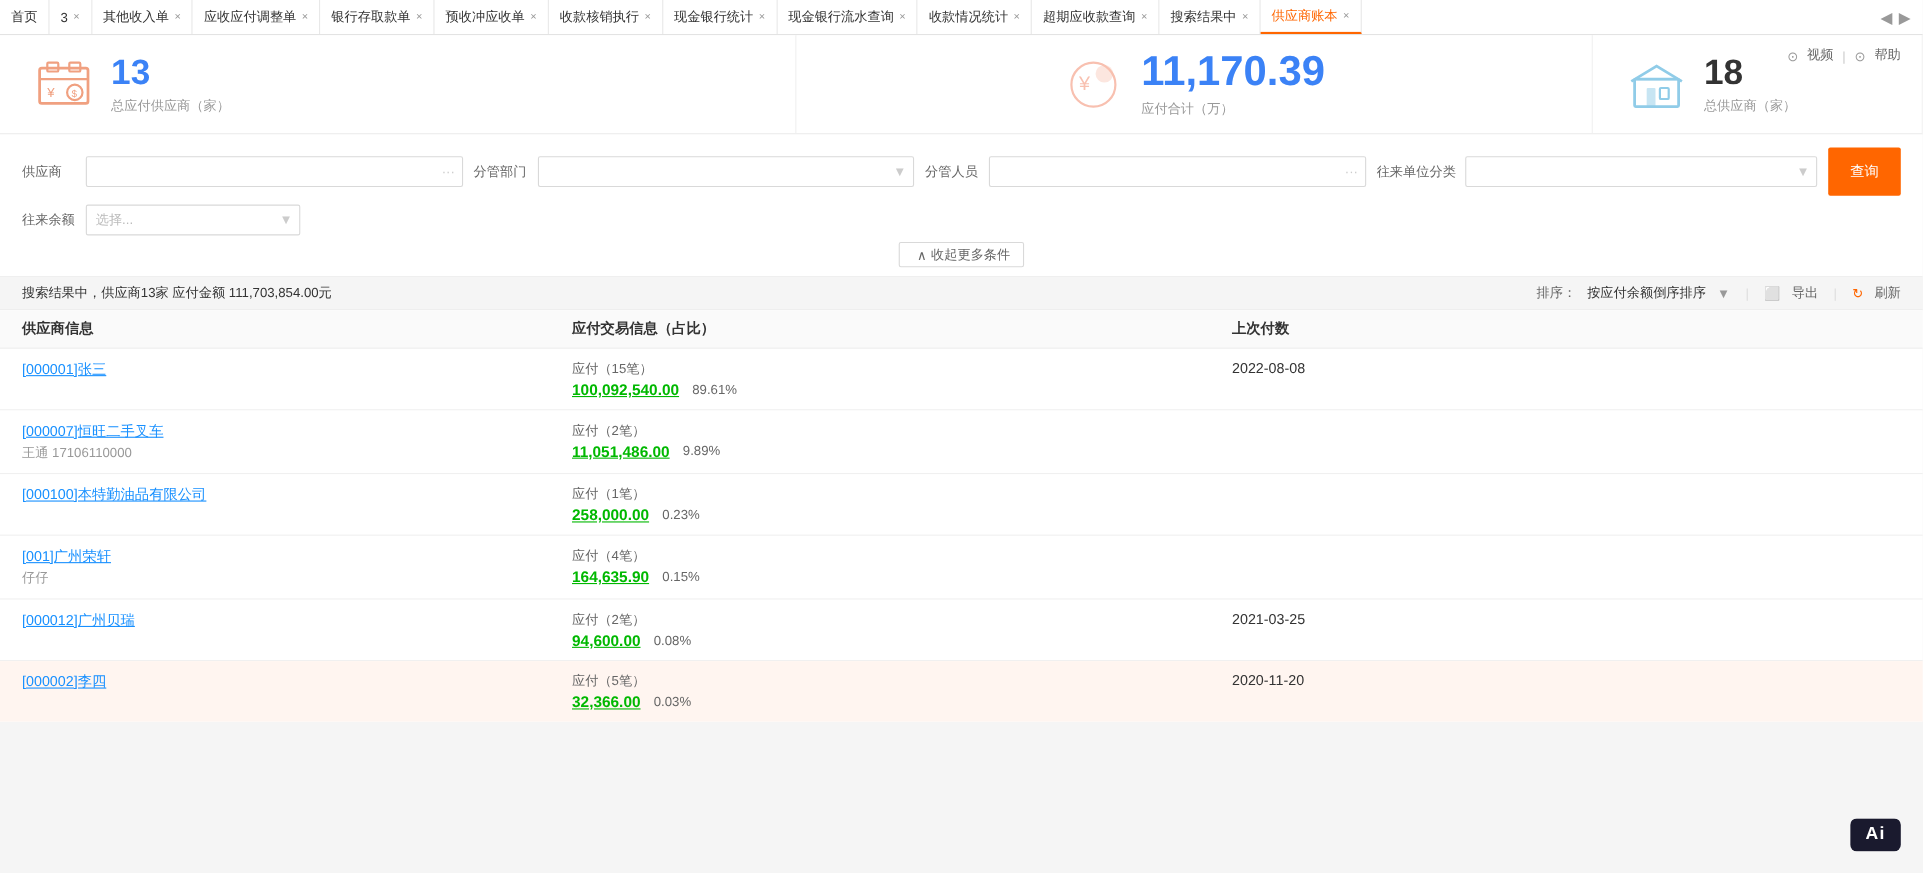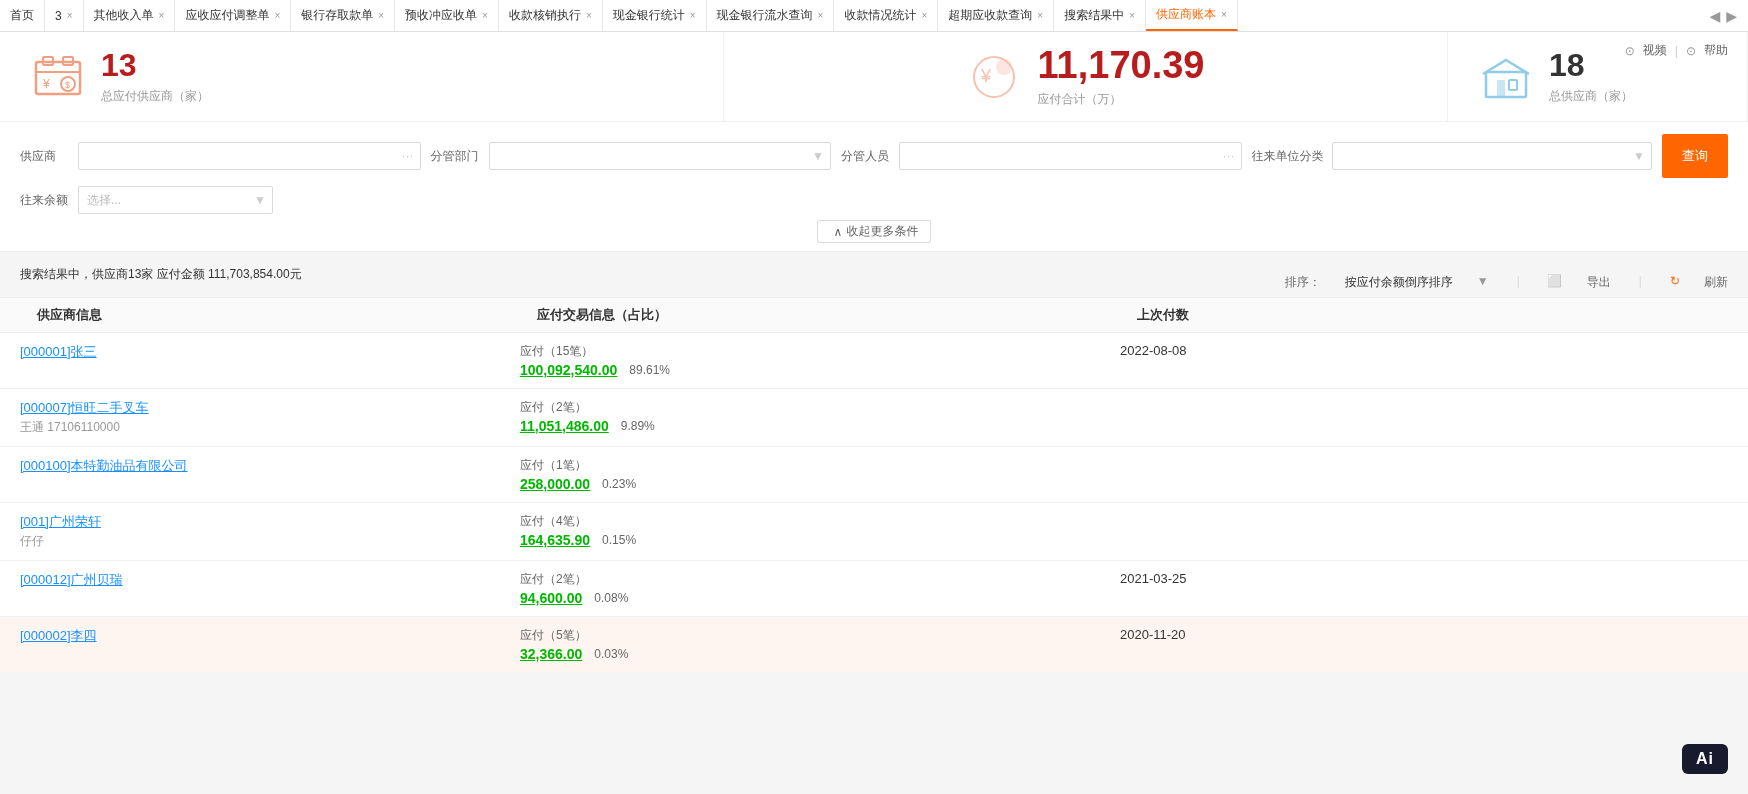--- a/index.html
+++ b/index.html
@@ -12,21 +12,21 @@
     .top-nav .nav-item.active { color: #ff6600; border-bottom: 2px solid #ff6600; }
     .top-nav .nav-arrows { display: flex; align-items: center; margin-left: auto; padding: 0 8px; }
     .nav-arrow { cursor: pointer; color: #999; font-size: 14px; padding: 0 3px; }
 
     
     .stats-bar { display: flex; align-items: stretch; background: #fff; border-bottom: 1px solid #eee; height: 90px; position: relative; }
     .stat-block { display: flex; align-items: center; padding: 0 30px; flex: 1; border-right: 1px solid #f0f0f0; }
     .stat-icon { width: 55px; height: 55px; margin-right: 16px; display: flex; align-items: center; justify-content: center; }
     .stat-icon svg { width: 50px; height: 50px; }
     .stat-text { display: flex; flex-direction: column; }
-    .stat-number { font-size: 32px; font-weight: bold; color: #b91c1c; line-height: 1.1; }
+    .stat-number { font-size: 32px; font-weight: bold; color: #3b82f6; line-height: 1.1; }
     .stat-label { font-size: 12px; color: #999; margin-top: 4px; }
     .stat-block-middle { justify-content: center; }
     .stat-block-middle .stat-number { font-size: 36px; }
     .stat-block-right { flex: 0 0 300px; }
     .stat-block-right .stat-number { color: #333; }
     .top-right-links { position: absolute; right: 16px; top: 10px; display: flex; align-items: center; font-size: 12px; color: #666; }
     .top-right-links span { margin: 0 4px; cursor: pointer; color: #666; }
     .top-right-links .divider { color: #ccc; margin: 0 4px; }
 
     
@@ -38,28 +38,28 @@
     .filter-input .placeholder { color: #bbb; }
     .filter-input .dots { color: #bbb; position: absolute; right: 6px; }
     .filter-input .arrow { color: #bbb; position: absolute; right: 6px; }
     .filter-btn { background: #ff6600; color: #fff; border: none; height: 44px; padding: 0 20px; border-radius: 2px; cursor: pointer; font-size: 13px; white-space: nowrap; }
     .collapse-btn { display: flex; align-items: center; justify-content: center; color: #666; font-size: 12px; cursor: pointer; padding: 2px 12px; border: 1px solid #d9d9d9; border-radius: 2px; background: #fff; width: fit-content; margin: 4px auto 0; }
     .collapse-btn span { margin-left: 4px; }
 
     
     .result-bar { background: #f5f5f5; padding: 6px 20px; display: flex; align-items: center; justify-content: space-between; border-bottom: 1px solid #eee; }
     .result-info { font-size: 12px; color: #333; }
-    .result-actions { display: flex; gap: 24px; font-size: 12px; color: #666; margin-top: 16px; }
+    .result-actions { display: flex; align-items: center; gap: 10px; font-size: 12px; color: #666; }
     .sort-label { color: #666; }
     .sort-value { color: #333; cursor: pointer; }
     .action-btn { display: flex; align-items: center; cursor: pointer; color: #666; }
 
     
     .table-container { background: #fff; margin: 0; }
-    .table-header { display: grid; grid-template-columns: 500px 600px 1fr; padding: 8px 37px; background: #fafafa; border-bottom: 1px solid #eee; font-size: 13px; font-weight: bold; color: #333; }
+    .table-header { display: grid; grid-template-columns: 500px 600px 1fr; padding: 8px 20px; background: #fafafa; border-bottom: 1px solid #eee; font-size: 13px; font-weight: bold; color: #333; }
     .table-row { display: grid; grid-template-columns: 500px 600px 1fr; padding: 10px 20px; border-bottom: 1px solid #f0f0f0; align-items: start; }
     .table-row:last-child { border-bottom: none; }
     .table-row.highlighted { background: #fff5f0; }
     .supplier-link { color: #1890ff; text-decoration: underline; cursor: pointer; font-size: 13px; }
     .supplier-sub { color: #999; font-size: 12px; margin-top: 2px; }
     .payable-label { font-size: 12px; color: #666; }
     .payable-amount { color: #00b800; font-size: 14px; font-weight: bold; text-decoration: underline; cursor: pointer; }
     .payable-percent { color: #666; font-size: 12px; margin-left: 12px; }
     .payable-row { display: flex; align-items: center; margin-top: 2px; }
     .last-payment { font-size: 13px; color: #333; }

